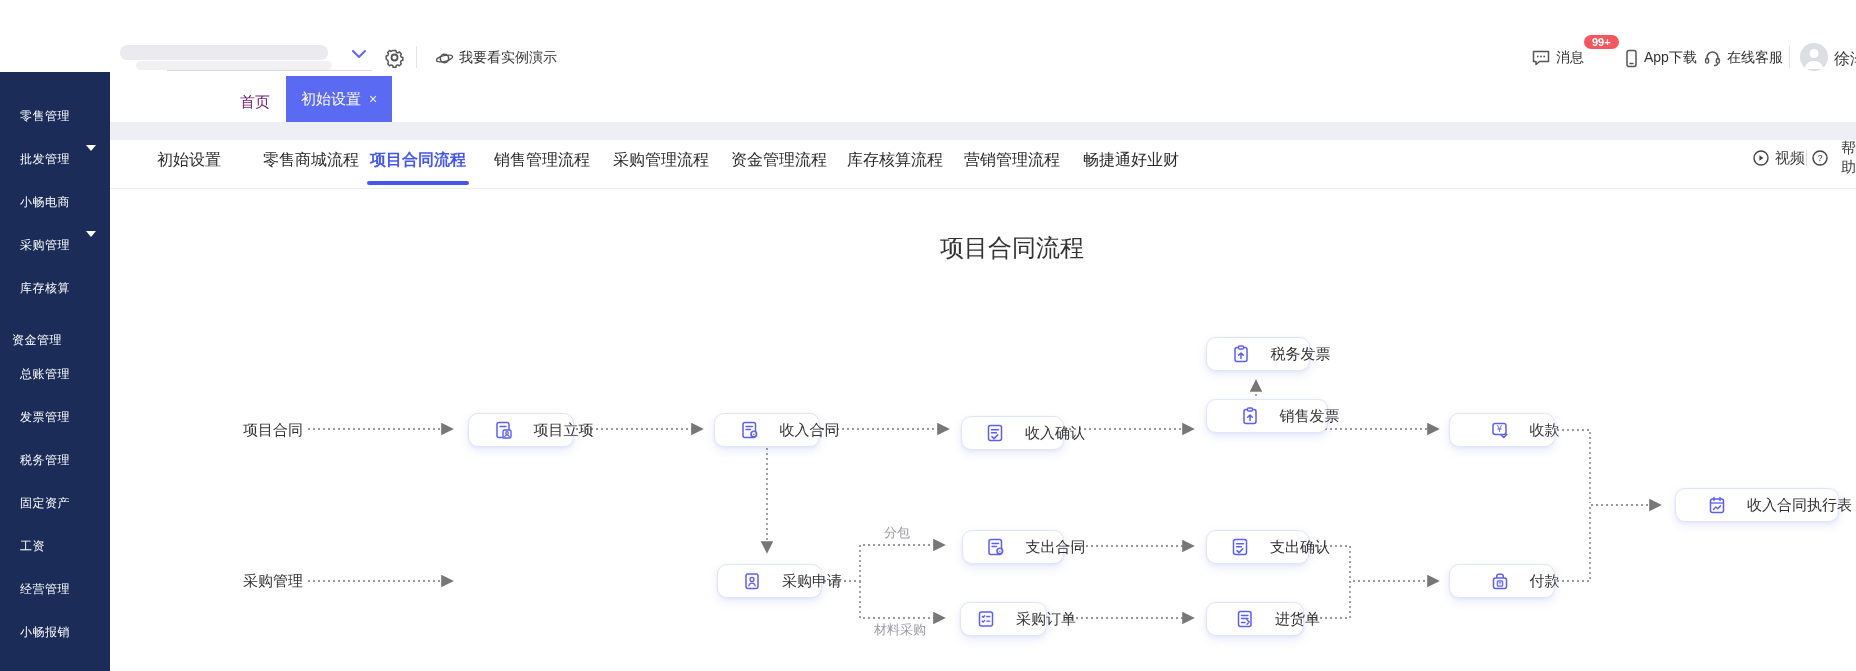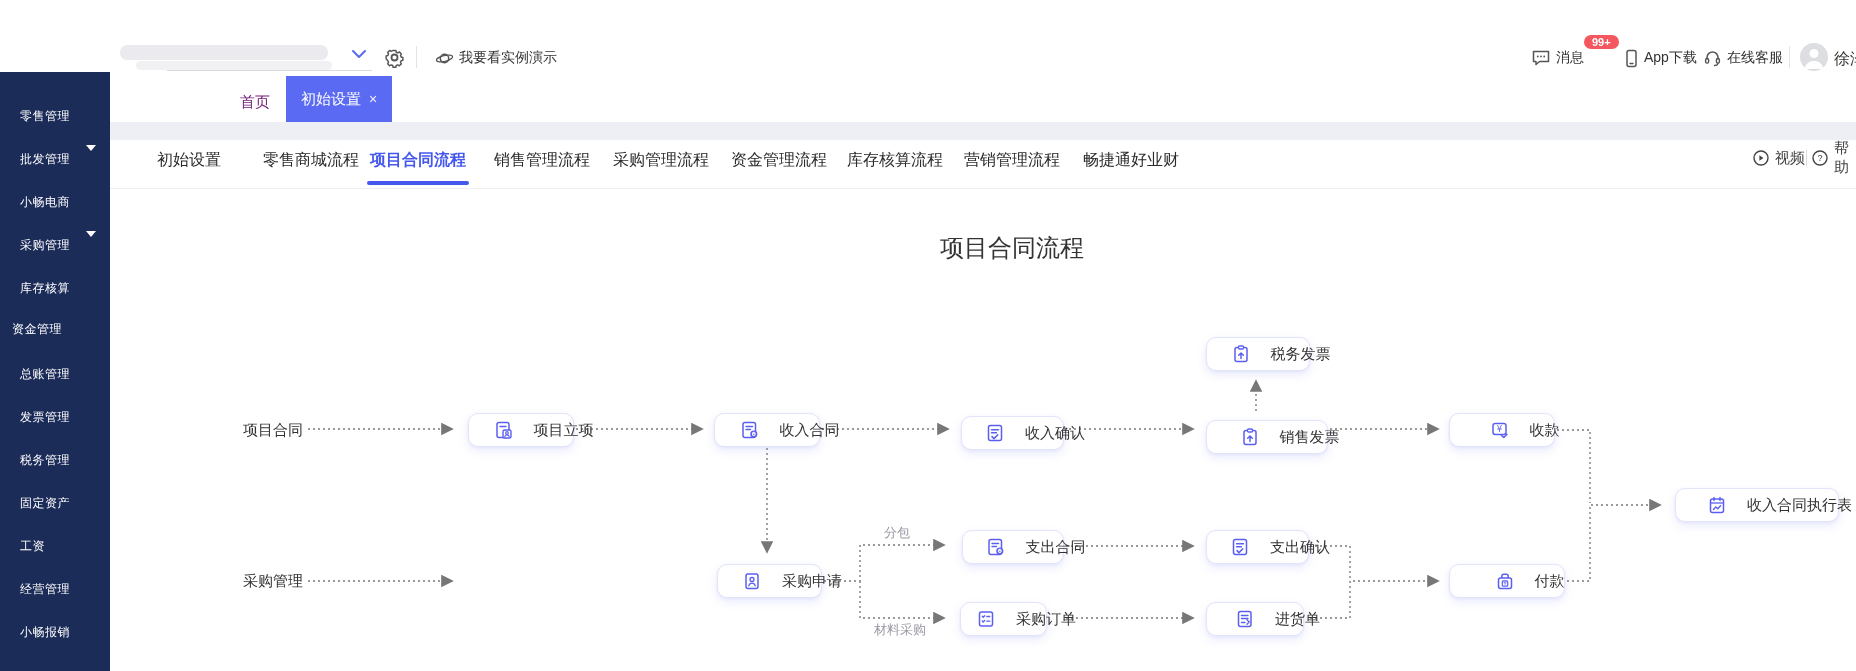--- a/index.html
+++ b/index.html
@@ -32,21 +32,21 @@
                 display:flex; align-items:center; justify-content:center; gap:8px; font-size:15px; cursor:pointer; }
   .tab-close { font-size:14px; opacity:.9; cursor:pointer; }
   .grayband { position:absolute; left:110px; top:122px; width:1746px; height:18px; background:#edeff4; }
 
   
   .card { position:absolute; left:110px; top:140px; width:1746px; height:531px; background:#fff; }
   .subtab-border { position:absolute; left:110px; top:188px; width:1746px; height:0; border-bottom:1px solid #ededf2; }
   .subtab { position:absolute; top:150px; transform:translateX(-50%); font-size:16px; color:#2b2b2b; cursor:pointer; white-space:nowrap; }
   .subtab.active { color:#4558ee; font-weight:bold; }
   .subtab-underline { position:absolute; left:367px; top:181px; width:102px; height:4px; background:#4558ee; border-radius:2px; }
-  .helpzone { position:absolute; top:149px; height:18px; display:flex; align-items:center; gap:6px; font-size:15px; color:#444; }
+  .helpzone { position:absolute; top:149px; height:18px; display:flex; align-items:center; gap:6px; font-size:15px; color:#444;text-align:right; }
 
   
   .sidebar { position:absolute; left:0; top:72px; width:110px; height:599px; background:#1c2c59; }
   .side-item { position:absolute; left:0; width:110px; height:24px; padding-left:20px; display:flex; align-items:center;
                color:#fff; font-size:12px; letter-spacing:.5px; cursor:pointer; white-space:nowrap; }
   .side-caret { position:absolute; left:86px; width:0; height:0; border-left:5px solid transparent;
                 border-right:5px solid transparent; border-top:6px solid #fff; }
 
   
   .flow-title { position:absolute; left:1012px; top:232px; transform:translateX(-50%); font-size:24px; font-weight:500; color:#333; white-space:nowrap; }
@@ -163,21 +163,21 @@
       </div>
     <div class="side-item" style="top:118px;">
         <span>小畅电商</span>
       </div>
     <div class="side-item" style="top:161px;">
         <span>采购管理</span>
       </div>
     <div class="side-item" style="top:204px;">
         <span>库存核算</span>
       </div>
-    <div class="side-item" style="top:245px;padding-left:12px;">
+    <div class="side-item" style="top:256px;padding-left:12px;">
         <span>资金管理</span>
       </div>
     <div class="side-item" style="top:290px;">
         <span>总账管理</span>
       </div>
     <div class="side-item" style="top:333px;">
         <span>发票管理</span>
       </div>
     <div class="side-item" style="top:376px;">
         <span>税务管理</span>
@@ -293,21 +293,21 @@
     <span class="nicon">
       <svg viewBox="0 0 20 20">
           <rect x="3.5" y="2.5" width="13" height="15" rx="2" fill="none" stroke="#5b5ff0" stroke-width="1.5"></rect>
           <path d="M6.5 6.8h7M6.5 9.8h5" stroke="#5b5ff0" stroke-width="1.4" stroke-linecap="round"></path>
           <path d="M7 13.6l2 2 3.8-3.8" fill="none" stroke="#5b5ff0" stroke-width="1.5" stroke-linecap="round" stroke-linejoin="round"></path>
         </svg>
     </span>
     <span class="nlabel">收入确认</span>
   </div>
 
-  <div class="fnode" style="left:1206px;top:420px;width:122px;">
+  <div class="fnode" style="left:1206px;top:399px;width:122px;">
     <span class="nicon">
       <svg viewBox="0 0 20 20">
           <rect x="4" y="3.5" width="12" height="14" rx="2" fill="none" stroke="#5b5ff0" stroke-width="1.5"></rect>
           <rect x="7.5" y="2" width="5" height="3" rx="1" fill="#fff" stroke="#5b5ff0" stroke-width="1.3"></rect>
           <path d="M10 14.5V9M7.7 11.3L10 9l2.3 2.3" fill="none" stroke="#5b5ff0" stroke-width="1.5" stroke-linecap="round" stroke-linejoin="round"></path>
         </svg>
     </span>
     <span class="nlabel">销售发票</span>
   </div>
 
@@ -394,21 +394,21 @@
     <span class="nicon">
       <svg viewBox="0 0 20 20">
           <rect x="3.5" y="2.5" width="12.5" height="15" rx="2" fill="none" stroke="#5b5ff0" stroke-width="1.5"></rect>
           <path d="M6.5 6.5h6.5M6.5 9.5h6.5" stroke="#5b5ff0" stroke-width="1.4" stroke-linecap="round"></path>
           <path d="M6.5 13.5h3.5M12 15.2l2.2-2.2-2.2-2.2" fill="none" stroke="#5b5ff0" stroke-width="1.4" stroke-linecap="round" stroke-linejoin="round"></path>
         </svg>
     </span>
     <span class="nlabel">进货单</span>
   </div>
 
-  <div class="fnode" style="left:1449px;top:564px;width:116px;">
+  <div class="fnode" style="left:1449px;top:564px;width:106px;">
     <span class="nicon">
       <svg viewBox="0 0 20 20">
           <rect x="3.5" y="7" width="13" height="10.5" rx="2" fill="none" stroke="#5b5ff0" stroke-width="1.5"></rect>
           <path d="M6.8 7V5.3a2 2 0 012-2h2.4a2 2 0 012 2V7" fill="none" stroke="#5b5ff0" stroke-width="1.5"></path>
           <rect x="7.3" y="9.8" width="5.4" height="5.4" rx="1" fill="none" stroke="#5b5ff0" stroke-width="1.2"></rect>
           <text x="10" y="14.2" text-anchor="middle" font-size="5.5" fill="#5b5ff0" font-family="DejaVu Sans,sans-serif">¥</text>
         </svg>
     </span>
     <span class="nlabel">付款</span>
   </div>

